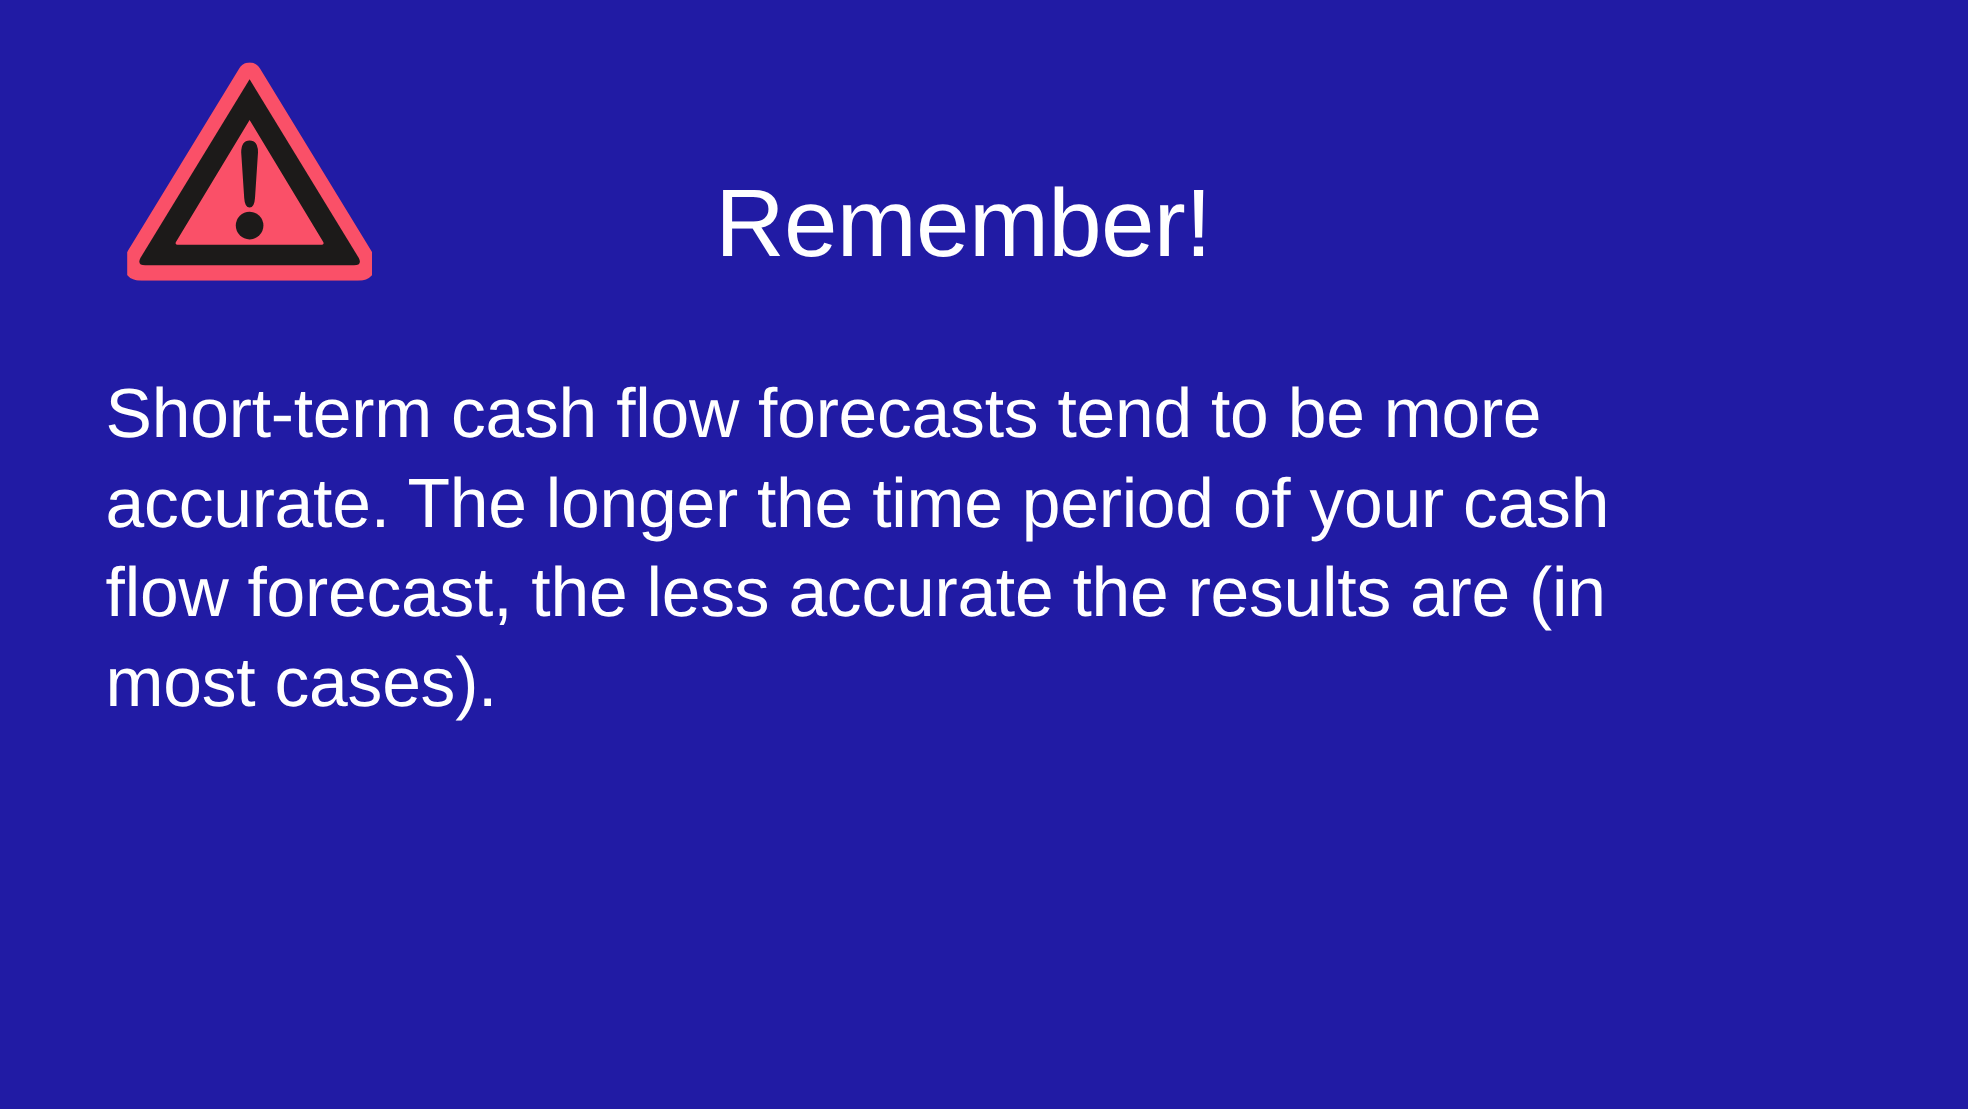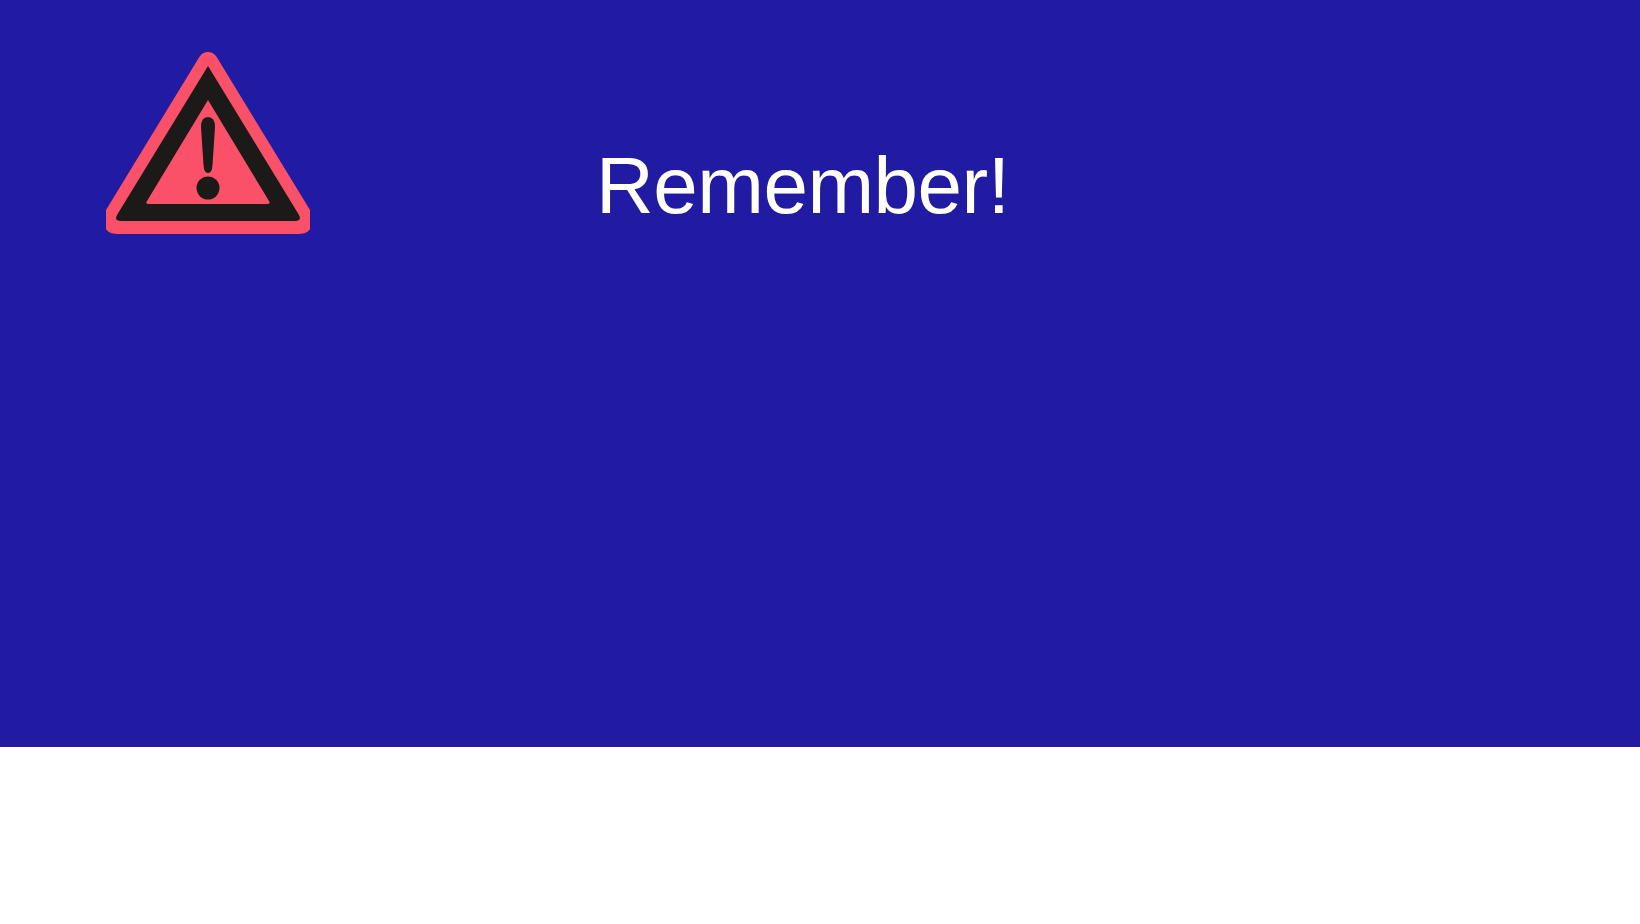--- a/index.html
+++ b/index.html
@@ -8,21 +8,21 @@
   }
   body {
     width: 1640px;
     height: 924px;
     overflow: hidden;
     font-family: "Liberation Sans", sans-serif;
   }
   #slide {
     position: relative;
     width: 1640px;
-    height: 747px;
+    height: 924px;
     background: #211BA4;
     overflow: hidden;
   }
 
   
   #warning-icon {
     position: absolute;
     left: 106px;
     top: 52px;
     width: 204px;
@@ -80,14 +80,15 @@
       <path d="M102 48 L163 149 Q165 152 161 152 L43 152 Q39 152 41 149 Z" fill="#FA5068"></path>
 
       <path d="M95 75 Q95 65 102 65 Q109 65 109 75 L106.5 113 Q106 121 102 121 Q98 121 97.5 113 Z" fill="#1C1A19"></path>
 
       <circle cx="102" cy="136" r="11.5" fill="#1C1A19"></circle>
     </svg>
   </div>
 
   <h1 id="title">Remember!</h1>
 
+  <p id="body-text">Short-term cash flow forecasts tend to be more accurate. The longer the time period of your cash flow forecast, the less accurate the results are (in most cases).</p>
 
 </div>
 
 </body></html>

